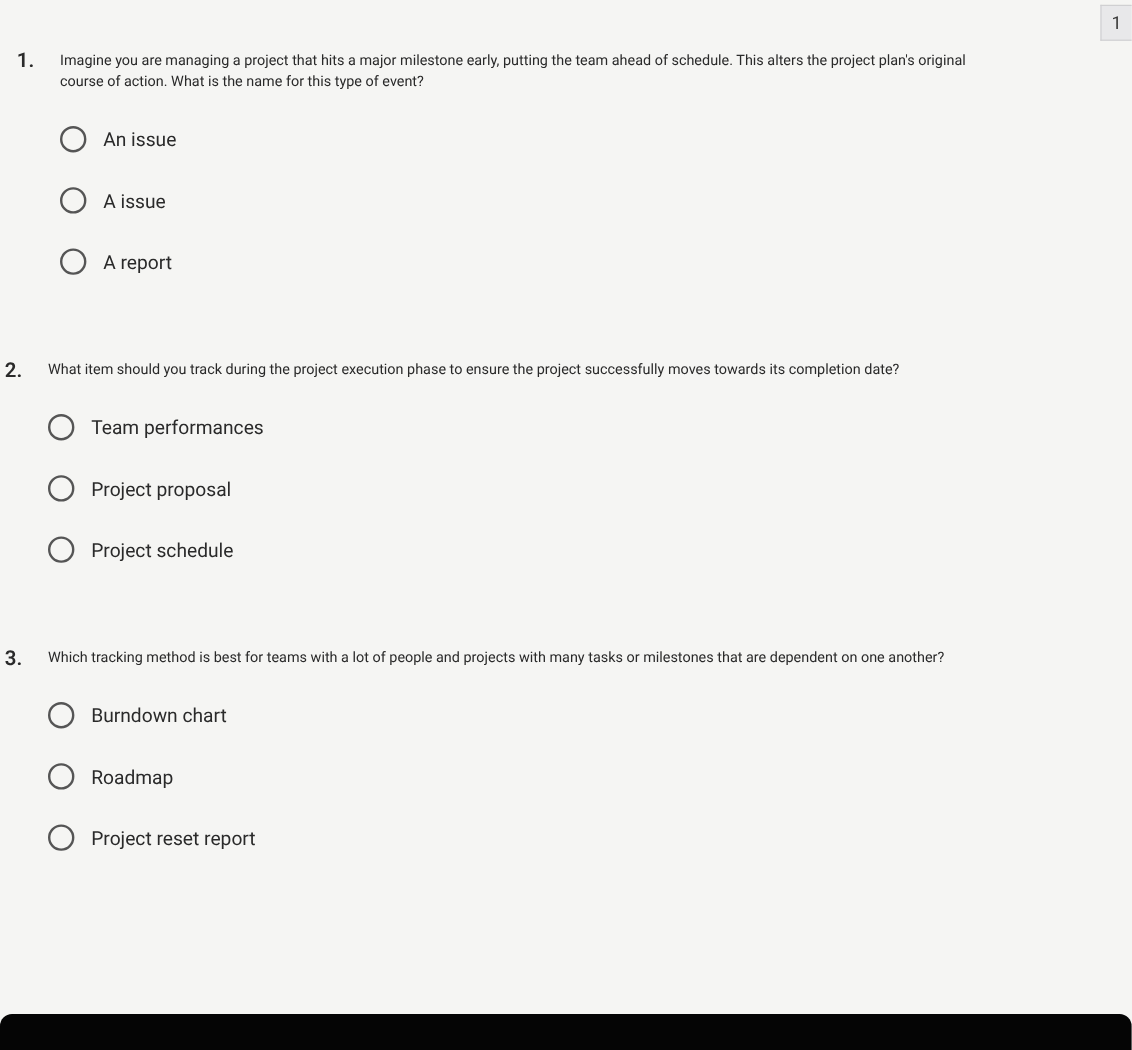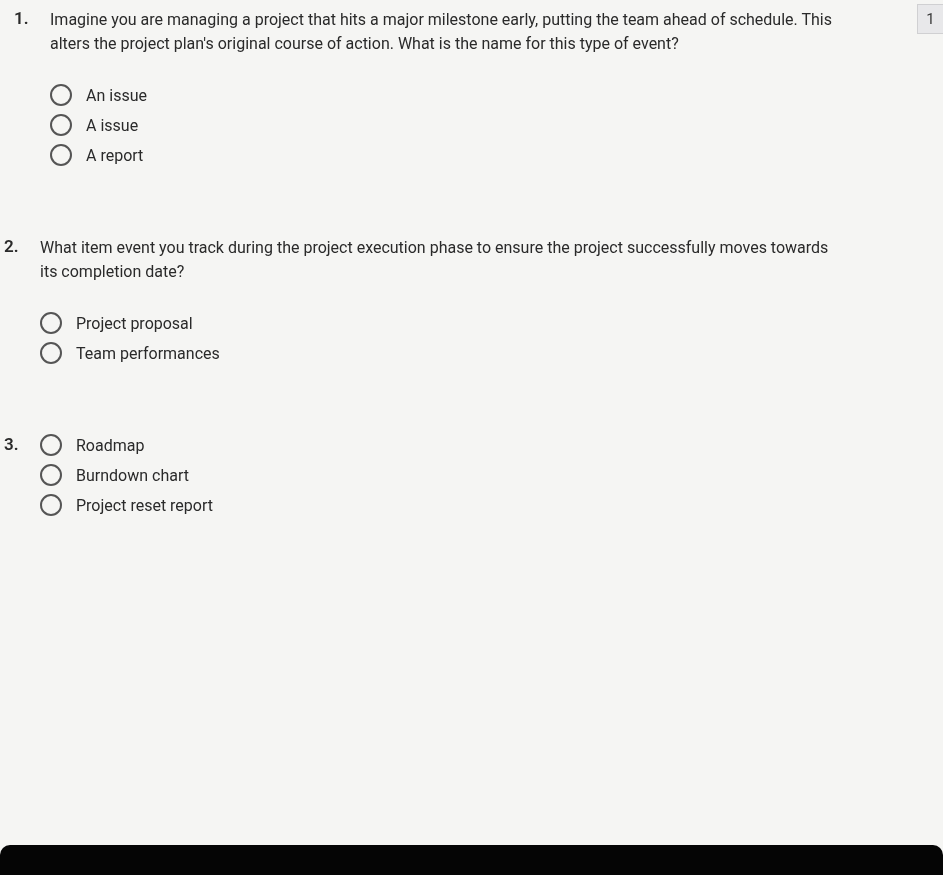--- a/index.html
+++ b/index.html
@@ -22,30 +22,31 @@
     }
     .question-number {
       position: absolute;
       left: 14px;
       top: 0;
       font-size: 17px;
       font-weight: 600;
       color: #2a2a2a;
     }
     .question-text {
-      font-size: 16px;
+      font-size: 12px;
       line-height: 1.5;
       color: #2a2a2a;
       margin-bottom: 28px;
       padding-right: 80px;
+      margin-top: 33px;
     }
     .options {
       display: flex;
       flex-direction: column;
-      gap: 8px;
+      gap: 29px;
     }
     .option {
       display: flex;
       align-items: center;
       gap: 14px;
       cursor: pointer;
     }
     .radio {
       width: 22px;
       height: 22px;
@@ -117,43 +118,48 @@
       </div>
       <div class="option">
         <div class="radio"></div>
         <span class="option-label">A report</span>
       </div>
     </div>
   </div>
 
   <div class="question-block q2">
     <div class="question-number">2.</div>
-    <div class="question-text">What item event you track during the project execution phase to ensure the project successfully moves towards its completion date?</div>
+    <div class="question-text">What item should you track during the project execution phase to ensure the project successfully moves towards its completion date?</div>
     <div class="options">
+      <div class="option">
+        <div class="radio"></div>
+        <span class="option-label">Team performances</span>
+      </div>
       <div class="option">
         <div class="radio"></div>
         <span class="option-label">Project proposal</span>
       </div>
       <div class="option">
         <div class="radio"></div>
-        <span class="option-label">Team performances</span>
+        <span class="option-label">Project schedule</span>
       </div>
     </div>
   </div>
 
   <div class="question-block q3">
     <div class="question-number">3.</div>
+    <div class="question-text">Which tracking method is best for teams with a lot of people and projects with many tasks or milestones that are dependent on one another?</div>
     <div class="options">
       <div class="option">
         <div class="radio"></div>
-        <span class="option-label">Roadmap</span>
+        <span class="option-label">Burndown chart</span>
       </div>
       <div class="option">
         <div class="radio"></div>
-        <span class="option-label">Burndown chart</span>
+        <span class="option-label">Roadmap</span>
       </div>
       <div class="option">
         <div class="radio"></div>
         <span class="option-label">Project reset report</span>
       </div>
     </div>
   </div>
 
 </div>
 

